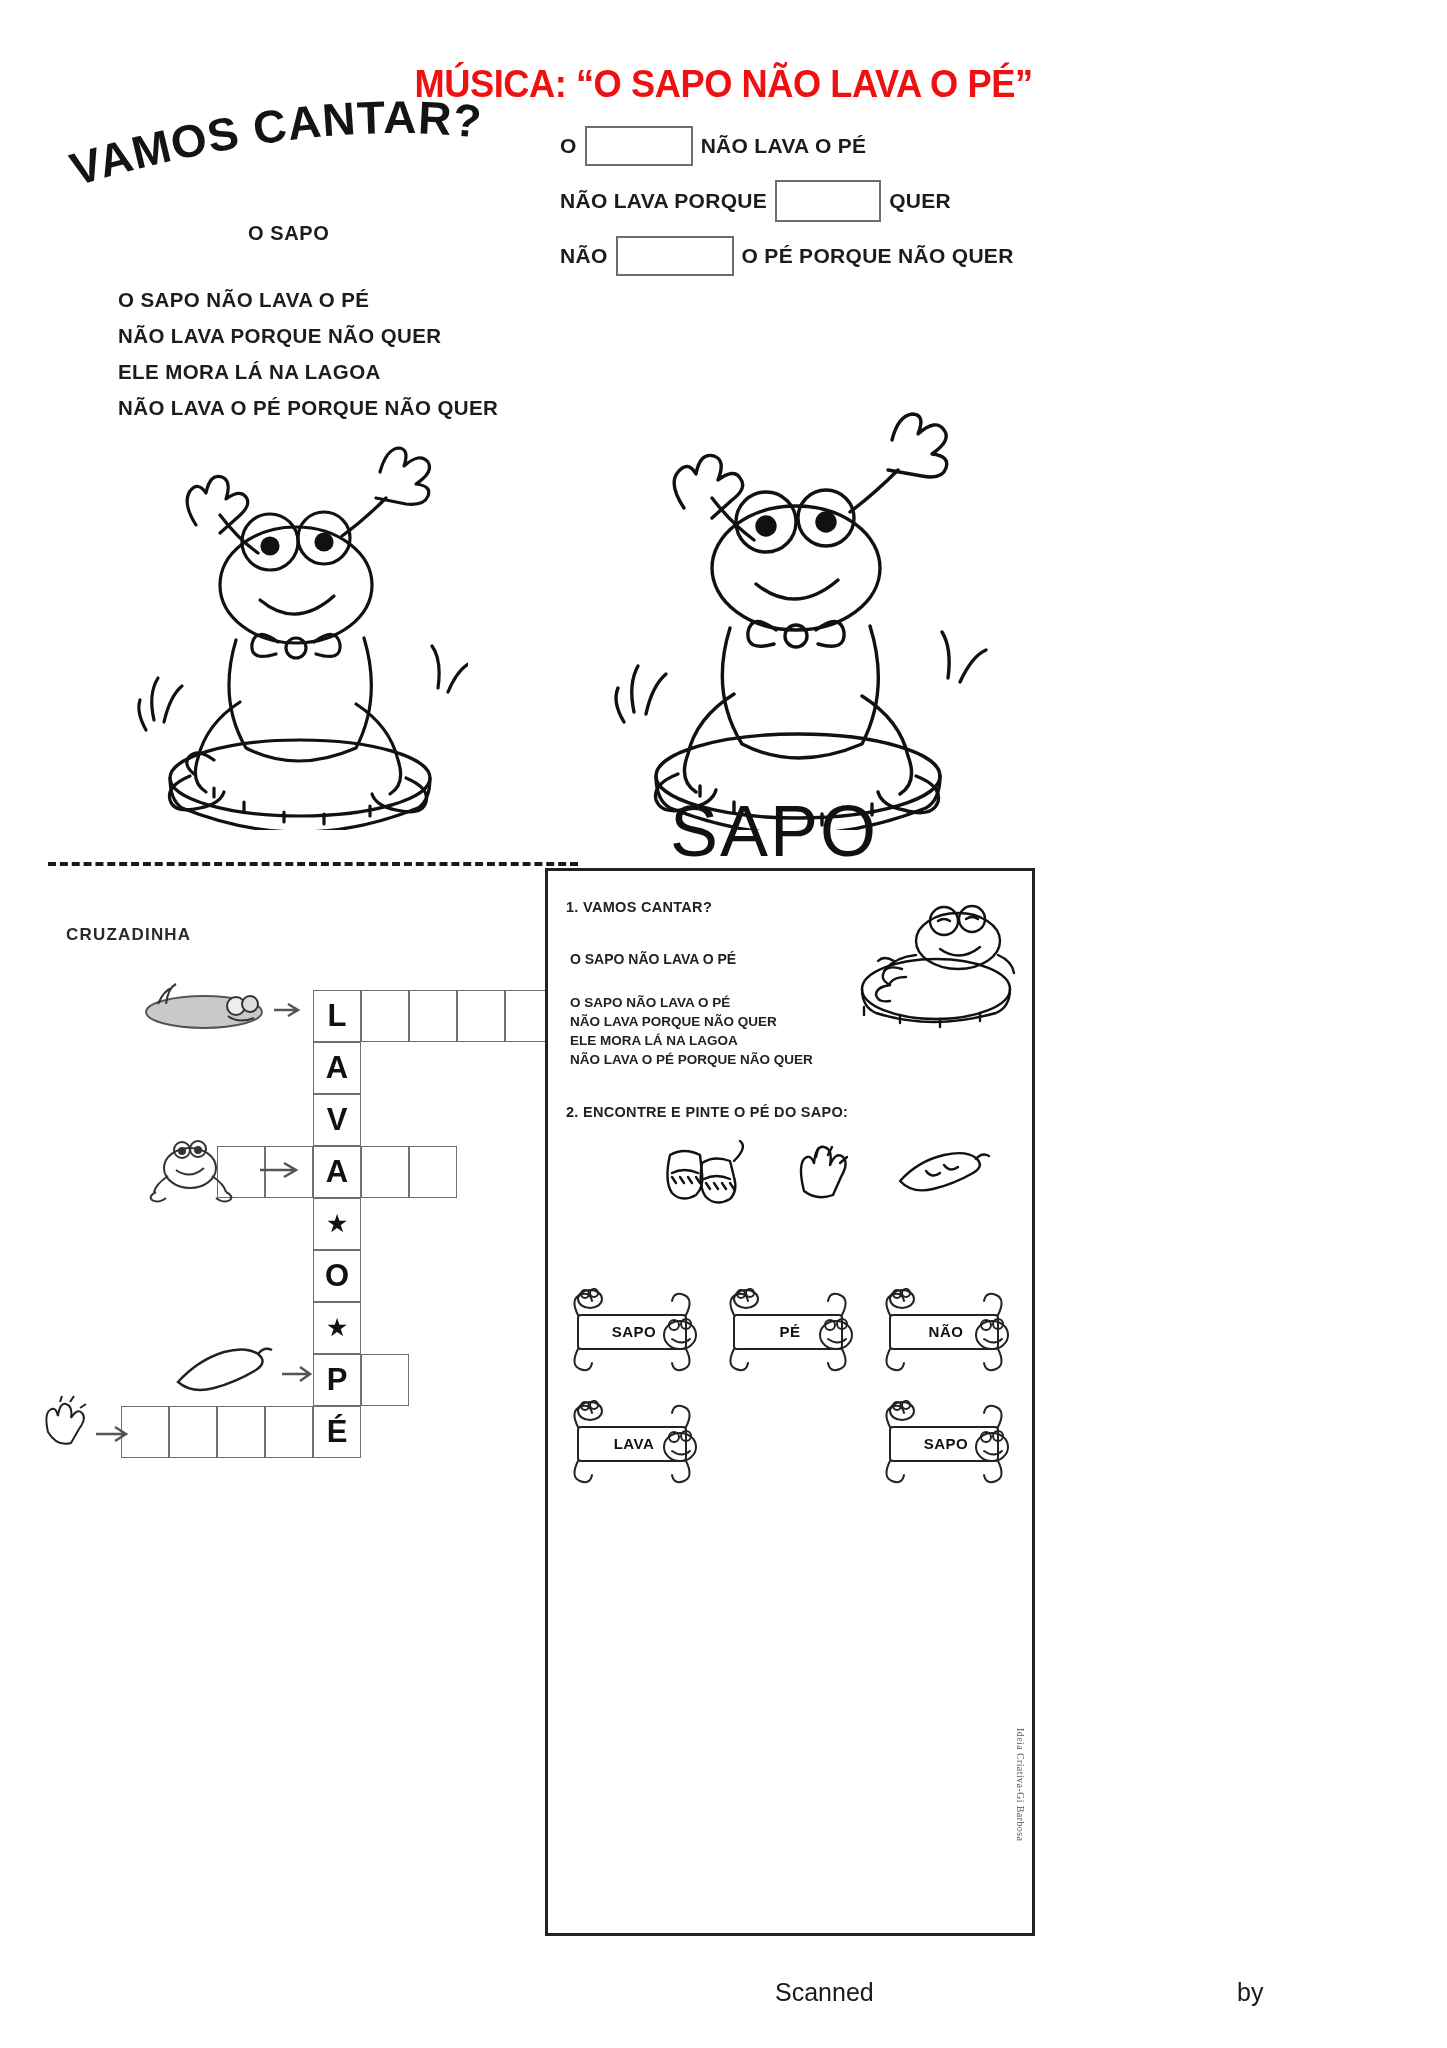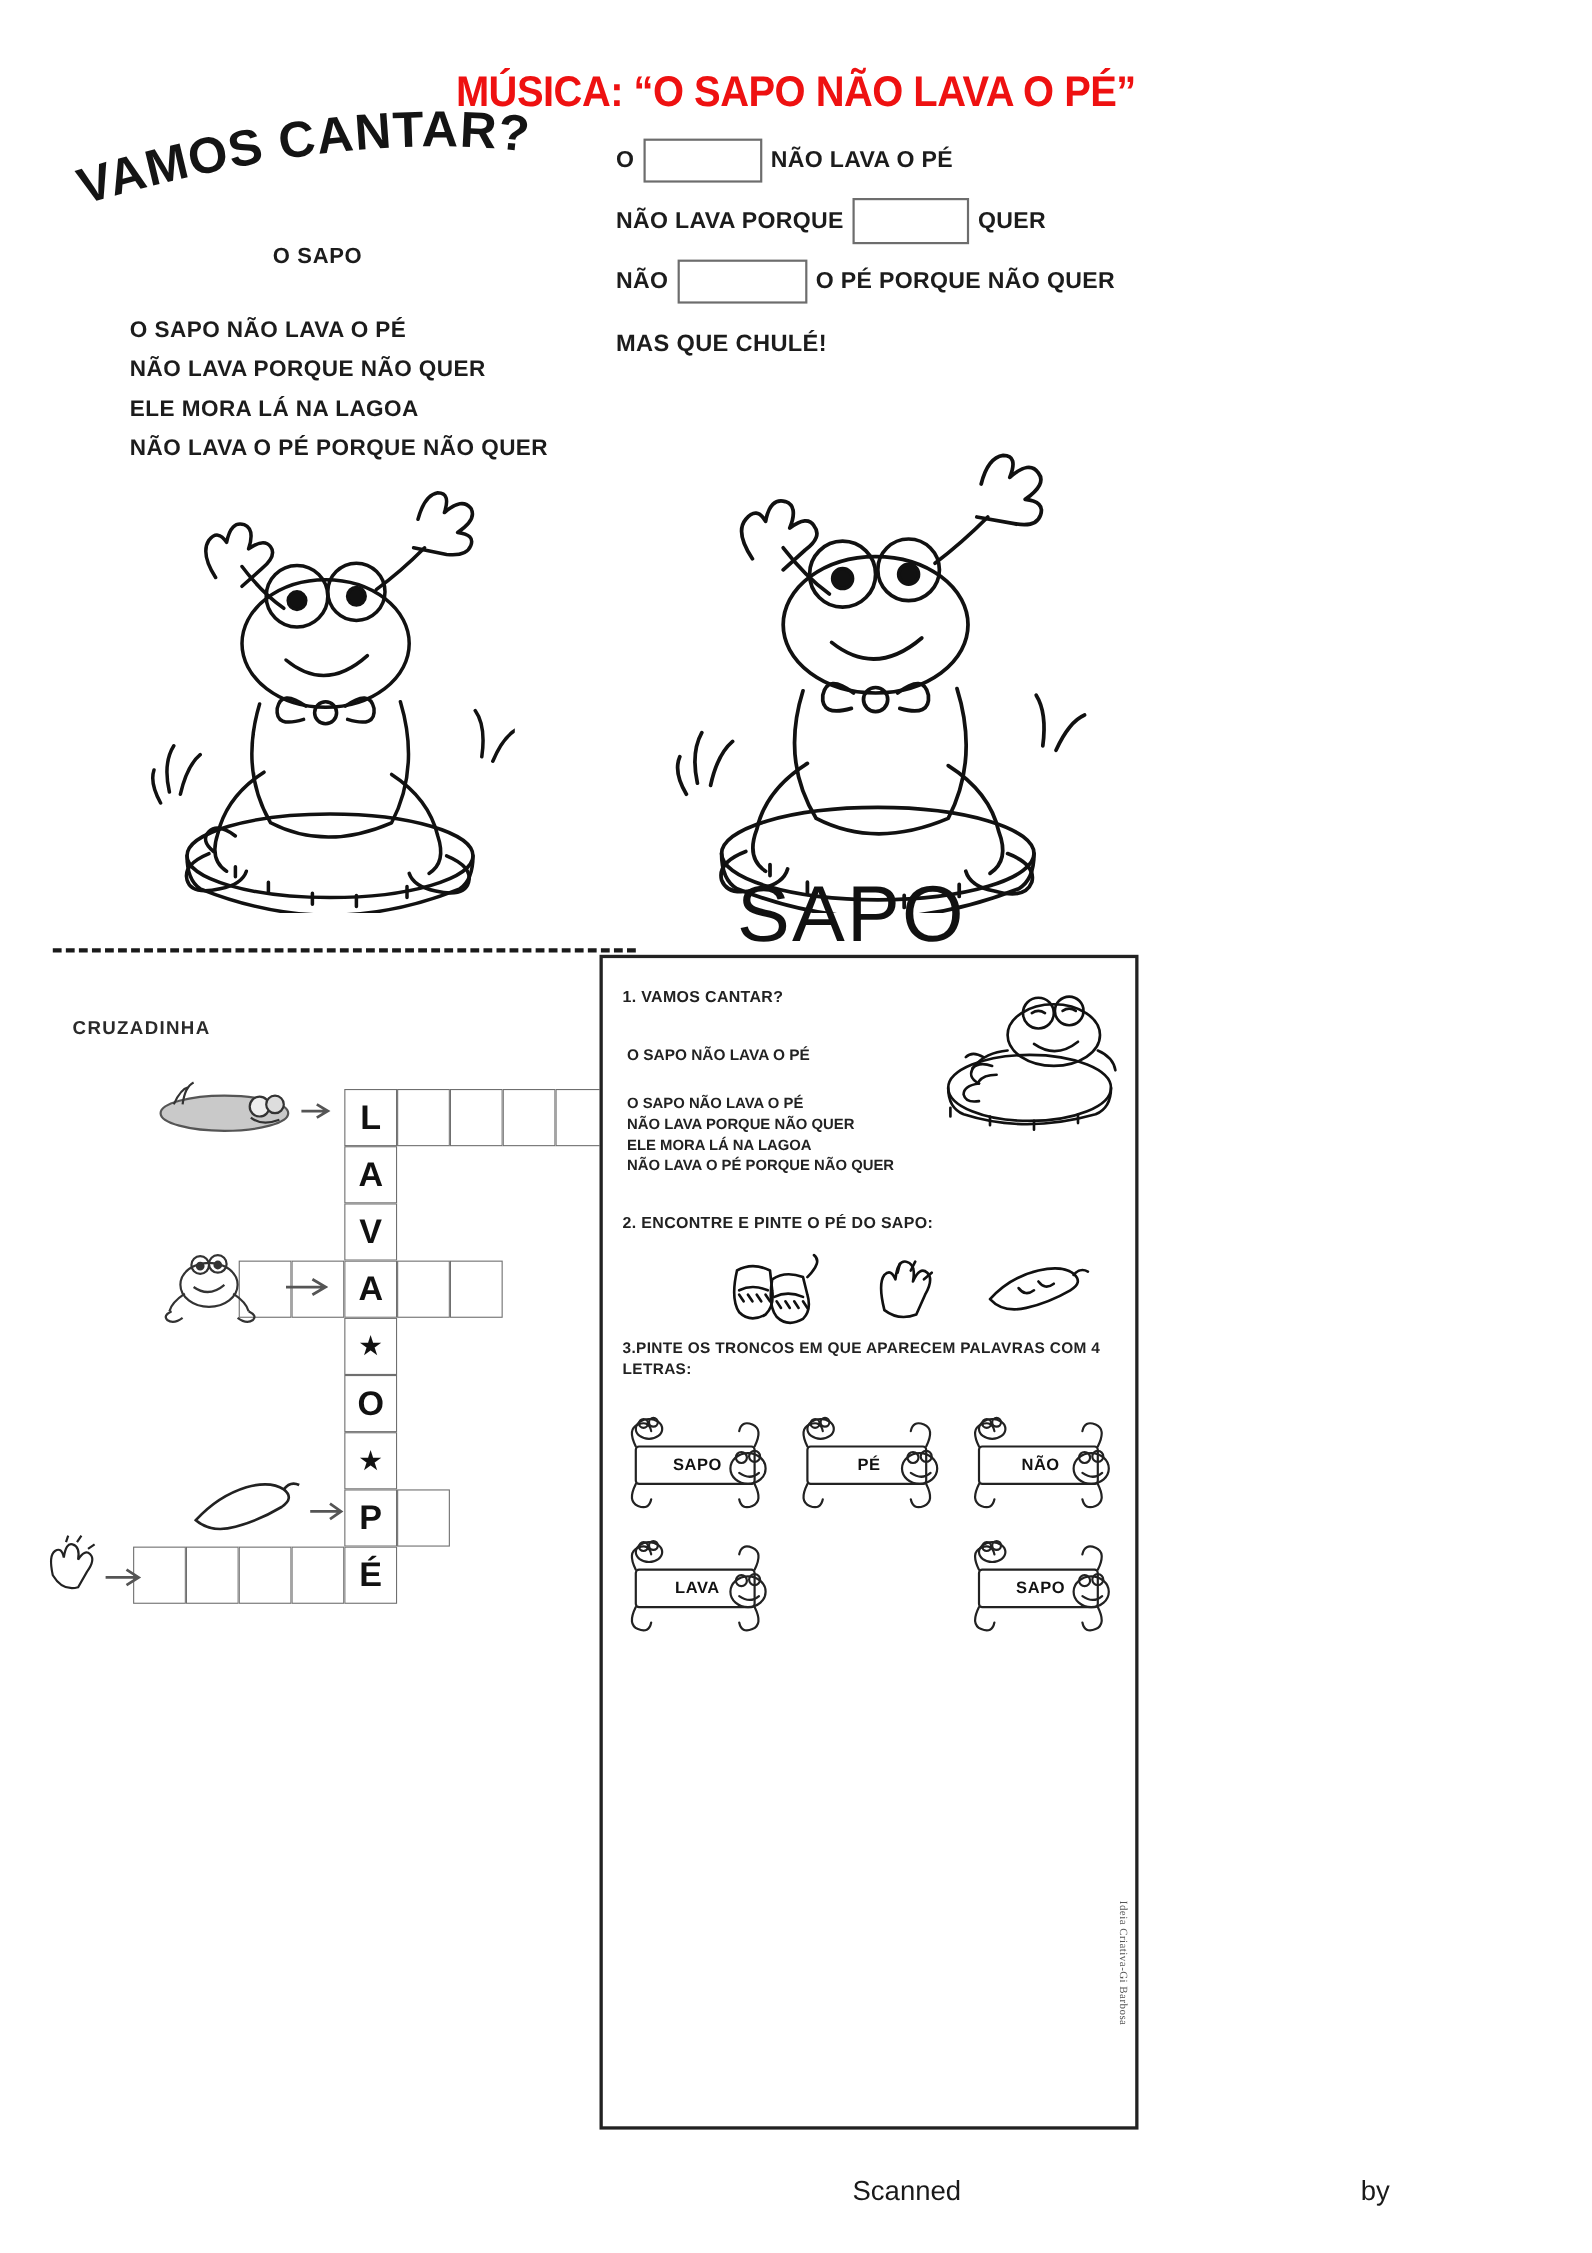--- a/index.html
+++ b/index.html
@@ -180,21 +180,20 @@
     <div class="fill-row r2">
       <span>NÃO LAVA PORQUE</span>
       <span class="blank"></span>
       <span>QUER</span>
     </div>
     <div class="fill-row r4">
       <span>NÃO</span>
       <span class="blank"></span>
       <span>O PÉ PORQUE NÃO QUER</span>
     </div>
-    <div class="fill-row r5">MAS QUE CHULÉ!</div>
   </div>
 
   <div class="frog frog-left">
     <svg viewBox="0 0 350 400" fill="none" stroke="#111" stroke-width="3.2" stroke-linecap="round" stroke-linejoin="round">
 
       <path d="M78 95 q-14 -22 -6 -34 q8 -10 16 2 q4 -20 16 -16 q10 4 4 22 q14 -10 20 -2 q6 8 -8 20 l-18 16"></path>
       <path d="M262 42 q6 -22 18 -24 q12 0 6 18 q16 -14 24 -4 q6 10 -12 22 q16 2 12 12 q-4 10 -22 8 l-30 -6"></path>
       <path d="M102 85 q18 24 38 38"></path>
       <path d="M268 68 q-22 22 -44 38"></path>
 
@@ -385,21 +384,20 @@
           </g>
 
           <g transform="translate(238,14)">
             <path d="M4 28 q18 -20 44 -26 q22 -5 32 3 q9 8 -3 15 q-19 11 -40 16 q-21 5 -33 -8 z"></path>
             <path d="M80 6 q6 -7 13 -3"></path>
             <path d="M30 18 q6 8 14 2 M48 12 q6 8 14 2"></path>
           </g>
         </svg>
       </div>
 
-      <div class="q q3">3.PINTE OS TRONCOS EM QUE APARECEM PALAVRAS COM 4 LETRAS:</div>
 
       <div class="trunks">
         <div class="trunk-row">
           <div class="trunk">
             <svg viewBox="0 0 148 102" fill="none" stroke="#222" stroke-width="2" stroke-linecap="round">
               <rect x="18" y="34" width="108" height="34" rx="3"></rect>
               <path d="M18 34 q-8 -16 2 -20 q10 -4 12 6 M126 34 q8 -16 -2 -20 q-10 -4 -12 6"></path>
               <path d="M18 68 q-8 16 2 20 q10 4 12 -6 M126 68 q8 16 -2 20 q-10 4 -12 -6"></path>
               <ellipse cx="30" cy="18" rx="12" ry="9"></ellipse>
               <circle cx="25" cy="13" r="4"></circle>

